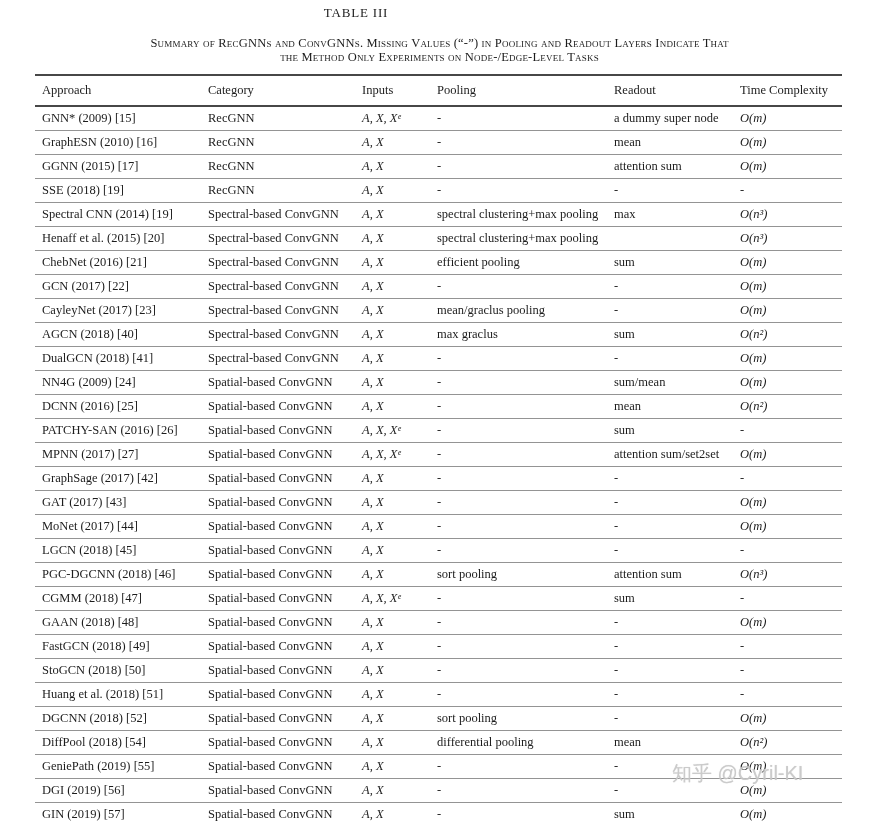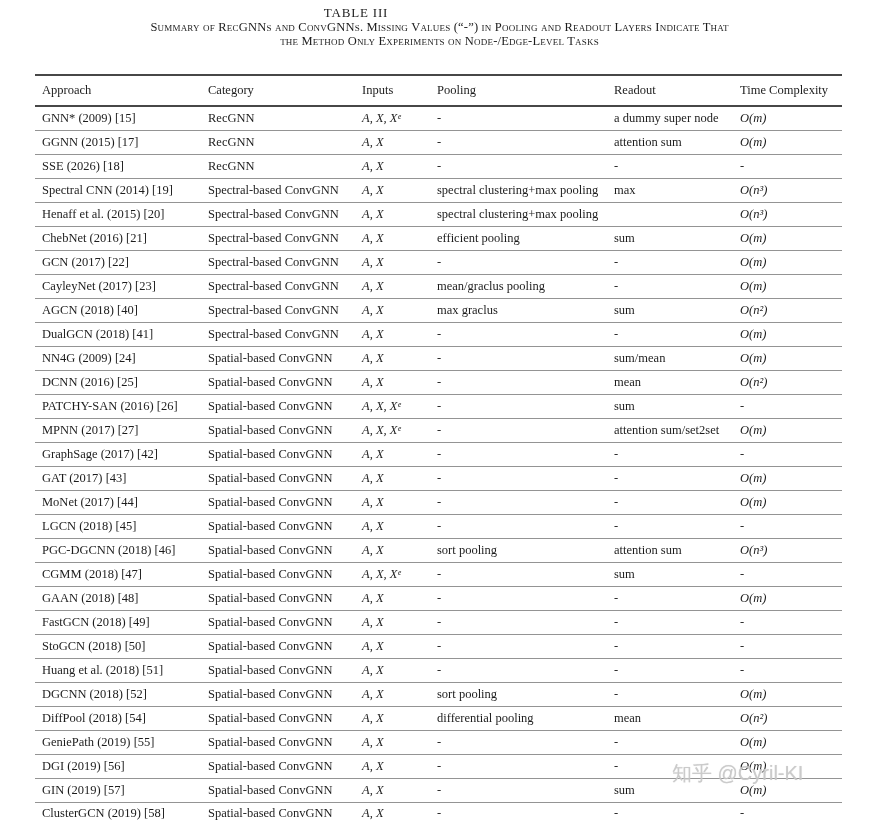--- a/index.html
+++ b/index.html
@@ -19,21 +19,21 @@
   }
   .page { position: relative; width: 879px; height: 825px; }
 
   .title {
     position: absolute; top: 5px; left: 0; width: 712px;
     text-align: center;
     font-size: 13px;
     letter-spacing: 0.8px;
   }
   .caption {
-    position: absolute; top: 20px; left: 0; width: 879px;
+    position: absolute; top: 36px; left: 0; width: 879px;
     text-align: center;
     font-variant: small-caps;
     font-size: 12.5px;
     line-height: 14px;
     letter-spacing: 0.2px;
   }
 
   table.summary {
     position: absolute; left: 35px; top: 74px;
     width: 807px;
@@ -119,29 +119,37 @@
     <tbody id="table-body">
         <tr>
           <td>GNN* (2009) [15]</td>
           <td>RecGNN</td>
           <td class="math">A, X, Xᵉ</td>
           <td>-</td>
           <td>a dummy super node</td>
           <td class="math">O(m)</td>
         </tr>
         <tr>
+          <td>GraphESN (2010) [16]</td>
+          <td>RecGNN</td>
+          <td class="math">A, X</td>
+          <td>-</td>
+          <td>mean</td>
+          <td class="math">O(m)</td>
+        </tr>
+        <tr>
           <td>GGNN (2015) [17]</td>
           <td>RecGNN</td>
           <td class="math">A, X</td>
           <td>-</td>
           <td>attention sum</td>
           <td class="math">O(m)</td>
         </tr>
         <tr>
-          <td>SSE (2026) [18]</td>
+          <td>SSE (2018) [19]</td>
           <td>RecGNN</td>
           <td class="math">A, X</td>
           <td>-</td>
           <td>-</td>
           <td class="math">-</td>
         </tr>
         <tr>
           <td>Spectral CNN (2014) [19]</td>
           <td>Spectral-based ConvGNN</td>
           <td class="math">A, X</td>

